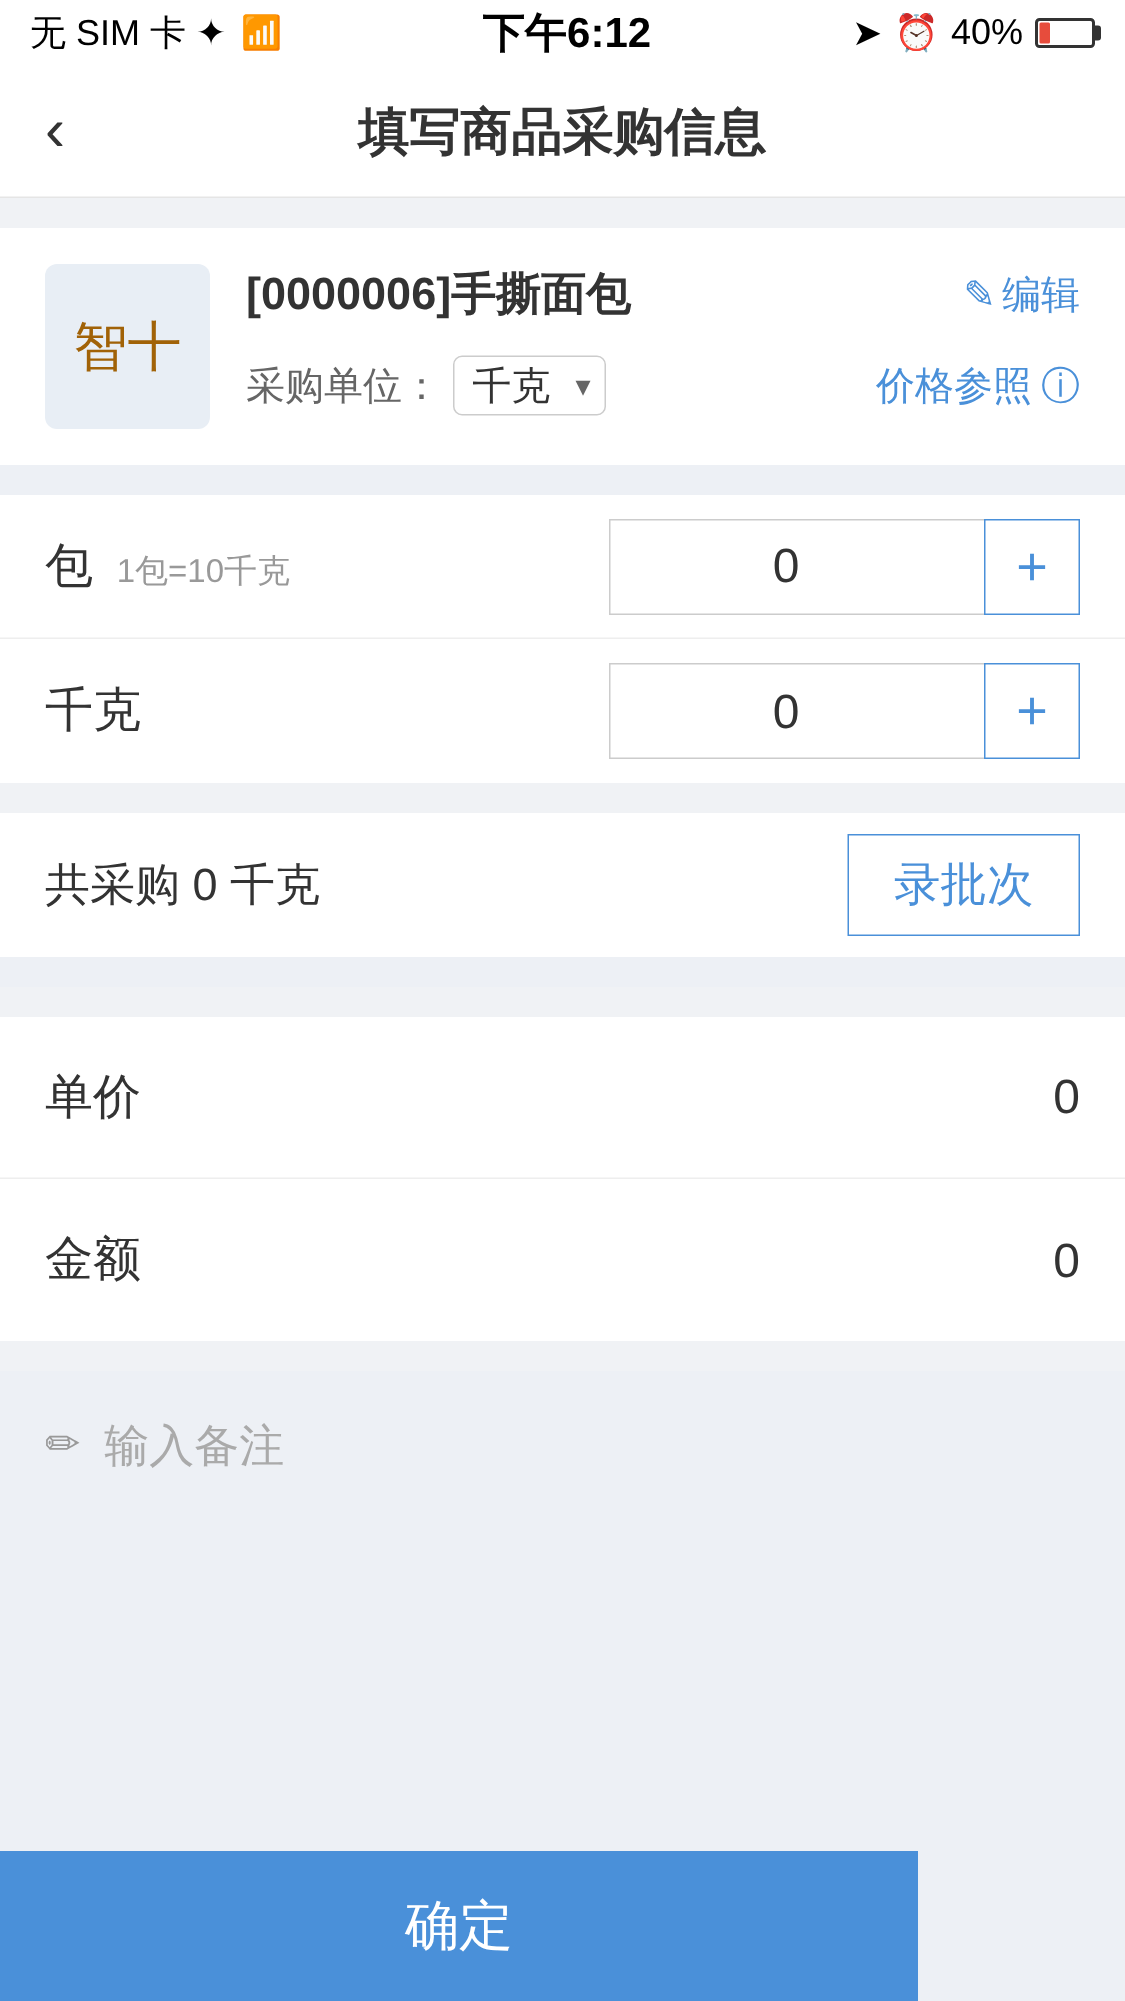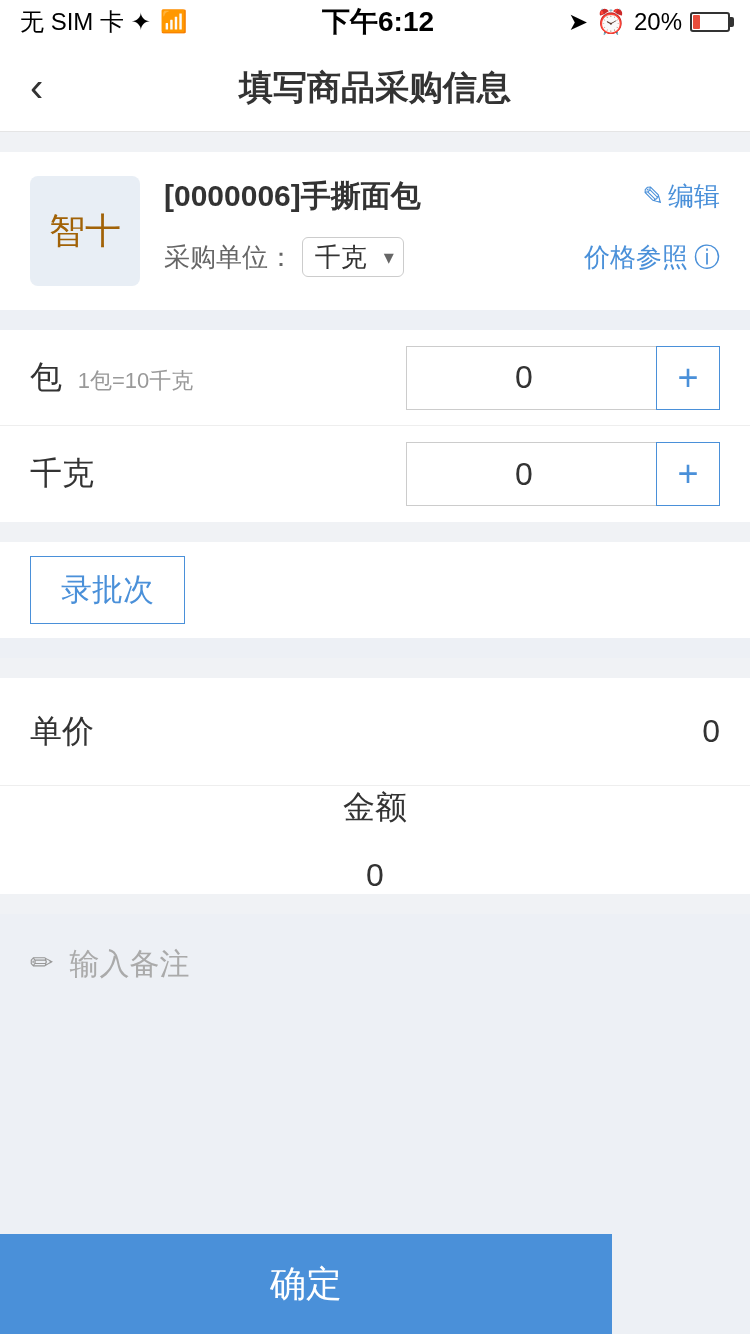--- a/index.html
+++ b/index.html
@@ -274,21 +274,20 @@
     .price-row {
       display: flex;
       align-items: center;
       justify-content: space-between;
       padding: 0 30px;
       height: 108px;
       border-bottom: 1px solid #eee;
     }
     .price-row:last-child {
       border-bottom: none;
-      flex-direction: column;
     }
     .price-label {
       font-size: 32px;
       color: #333;
     }
     .price-value {
       font-size: 32px;
       color: #333;
     }
 
@@ -347,21 +346,21 @@
 
 <div class="status-bar">
   <div class="status-left">
     <span>无 SIM 卡 ✦</span>
     <span class="wifi-icon">📶</span>
   </div>
   <div class="status-center">下午6:12</div>
   <div class="status-right">
     <span>➤</span>
     <span>⏰</span>
-    <span>20%</span>
+    <span>40%</span>
     <span class="battery-icon">
       <span class="battery-fill"></span>
     </span>
   </div>
 </div>
 
 <div class="nav-bar">
   <span class="nav-back">‹</span>
   <span class="nav-title">填写商品采购信息</span>
 </div>
@@ -418,20 +417,21 @@
     </div>
     <div class="input-right">
       <input class="quantity-input" type="number" value="0" style="">
       <button class="plus-btn">+</button>
     </div>
   </div>
 </div>
 
 <div class="summary-section">
   <div class="summary-row">
+    <span class="summary-text">共采购 0 千克</span>
     <button class="batch-btn">录批次</button>
   </div>
 </div>
 
 <div class="section-divider"></div>
 
 <div class="price-section">
   <div class="price-row">
     <span class="price-label">单价</span>
     <span class="price-value">0</span>

